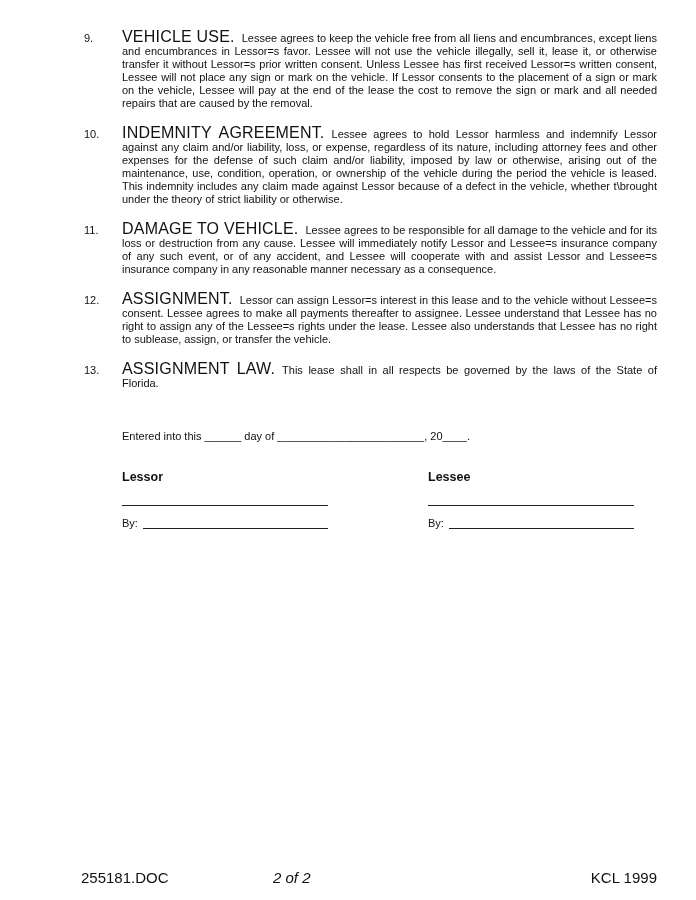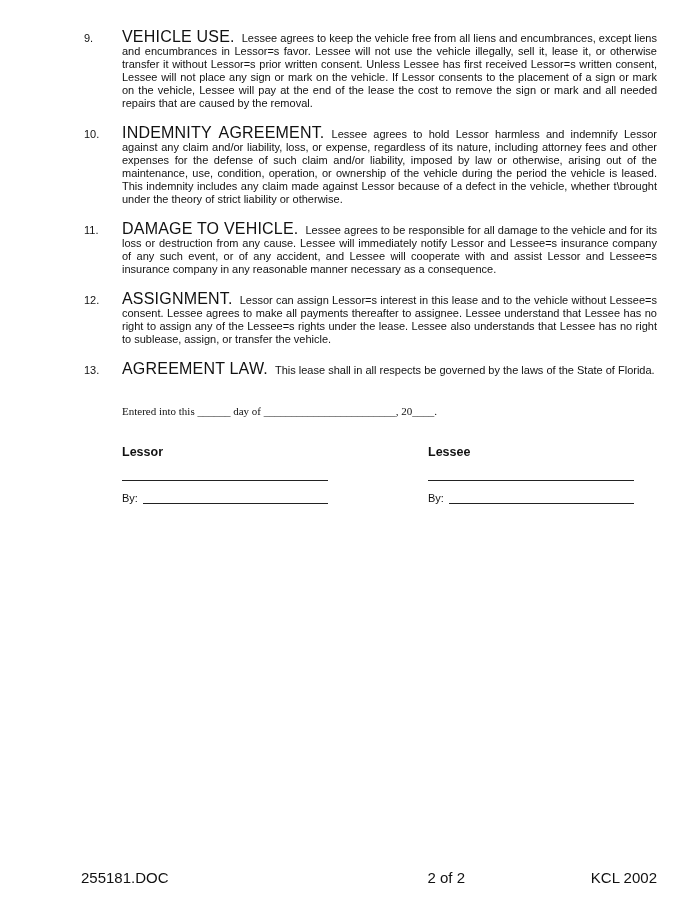--- a/index.html
+++ b/index.html
@@ -36,23 +36,22 @@
     text-align: justify;
   }
   .sec-heading {
     font-size: 16px;
     line-height: 13px;
     margin-right: 7px;
     letter-spacing: 0.2px;
   }
   .entered-line {
     margin-left: 38px;
-    margin-top: 28px;
+    margin-top: 40px;
     margin-bottom: 0;
-    font-family: Liberation Serif, serif;
   }
   .sig-grid {
     margin-left: 38px;
     margin-top: 27px;
     display: flex;
     gap: 100px;
   }
   .sig-col {
     width: 206px;
     flex: 0 0 206px;
@@ -80,21 +79,21 @@
   .footer {
     position: absolute;
     left: 81px;
     right: 39px;
     bottom: 17px;
     display: flex;
     font-size: 15px;
     line-height: 11px;
   }
   .footer-left  { flex: 1; text-align: left; }
-  .footer-center{ flex: 1; text-align: right; }
+  .footer-center{ flex: 1; text-align: left; font-style: italic; }
   .footer-right { flex: 1; text-align: right; }
 </style>
 </head>
 <body>
 
 <div class="page">
   <div class="content">
 
     <div class="sec">
       <span class="sec-num">9.</span>
@@ -111,21 +110,21 @@
       <p class="sec-text"><span class="sec-heading">DAMAGE TO VEHICLE.</span><span>Lessee agrees to be responsible for all damage to the vehicle and for its loss or destruction from any cause. Lessee will immediately notify Lessor and Lessee=s insurance company of any such event, or of any accident, and Lessee will cooperate with and assist Lessor and Lessee=s insurance company in any reasonable manner necessary as a consequence.</span></p>
     </div>
 
     <div class="sec">
       <span class="sec-num">12.</span>
       <p class="sec-text"><span class="sec-heading">ASSIGNMENT.</span><span>Lessor can assign Lessor=s interest in this lease and to the vehicle without Lessee=s consent.  Lessee agrees to make all payments thereafter to assignee. Lessee understand that Lessee has no right to assign any of the Lessee=s rights under the lease. Lessee also understands that Lessee has no right to sublease, assign, or transfer the vehicle.</span></p>
     </div>
 
     <div class="sec">
       <span class="sec-num">13.</span>
-      <p class="sec-text"><span class="sec-heading">AGREEMENT LAW.</span><span>This lease shall in all respects be governed by the laws of the State of Florida.</span></p>
+      <p class="sec-text"><span class="sec-heading">ASSIGNMENT LAW.</span><span>This lease shall in all respects be governed by the laws of the State of Florida.</span></p>
     </div>
 
     <p class="entered-line">Entered into this ______ day of ________________________, 20____.</p>
 
     <div class="sig-grid">
       <div class="sig-col">
         <div class="sig-label">Lessor</div>
         <div class="sig-line"></div>
         <div class="by-row">
           <span>By:</span>
@@ -140,15 +139,15 @@
           <span class="by-line"></span>
         </div>
       </div>
     </div>
 
   </div>
 
   <div class="footer">
     <span class="footer-left">255181.DOC</span>
     <span class="footer-center">2 of 2</span>
-    <span class="footer-right">KCL 2002</span>
+    <span class="footer-right">KCL 1999</span>
   </div>
 </div>
 
 </body></html>

